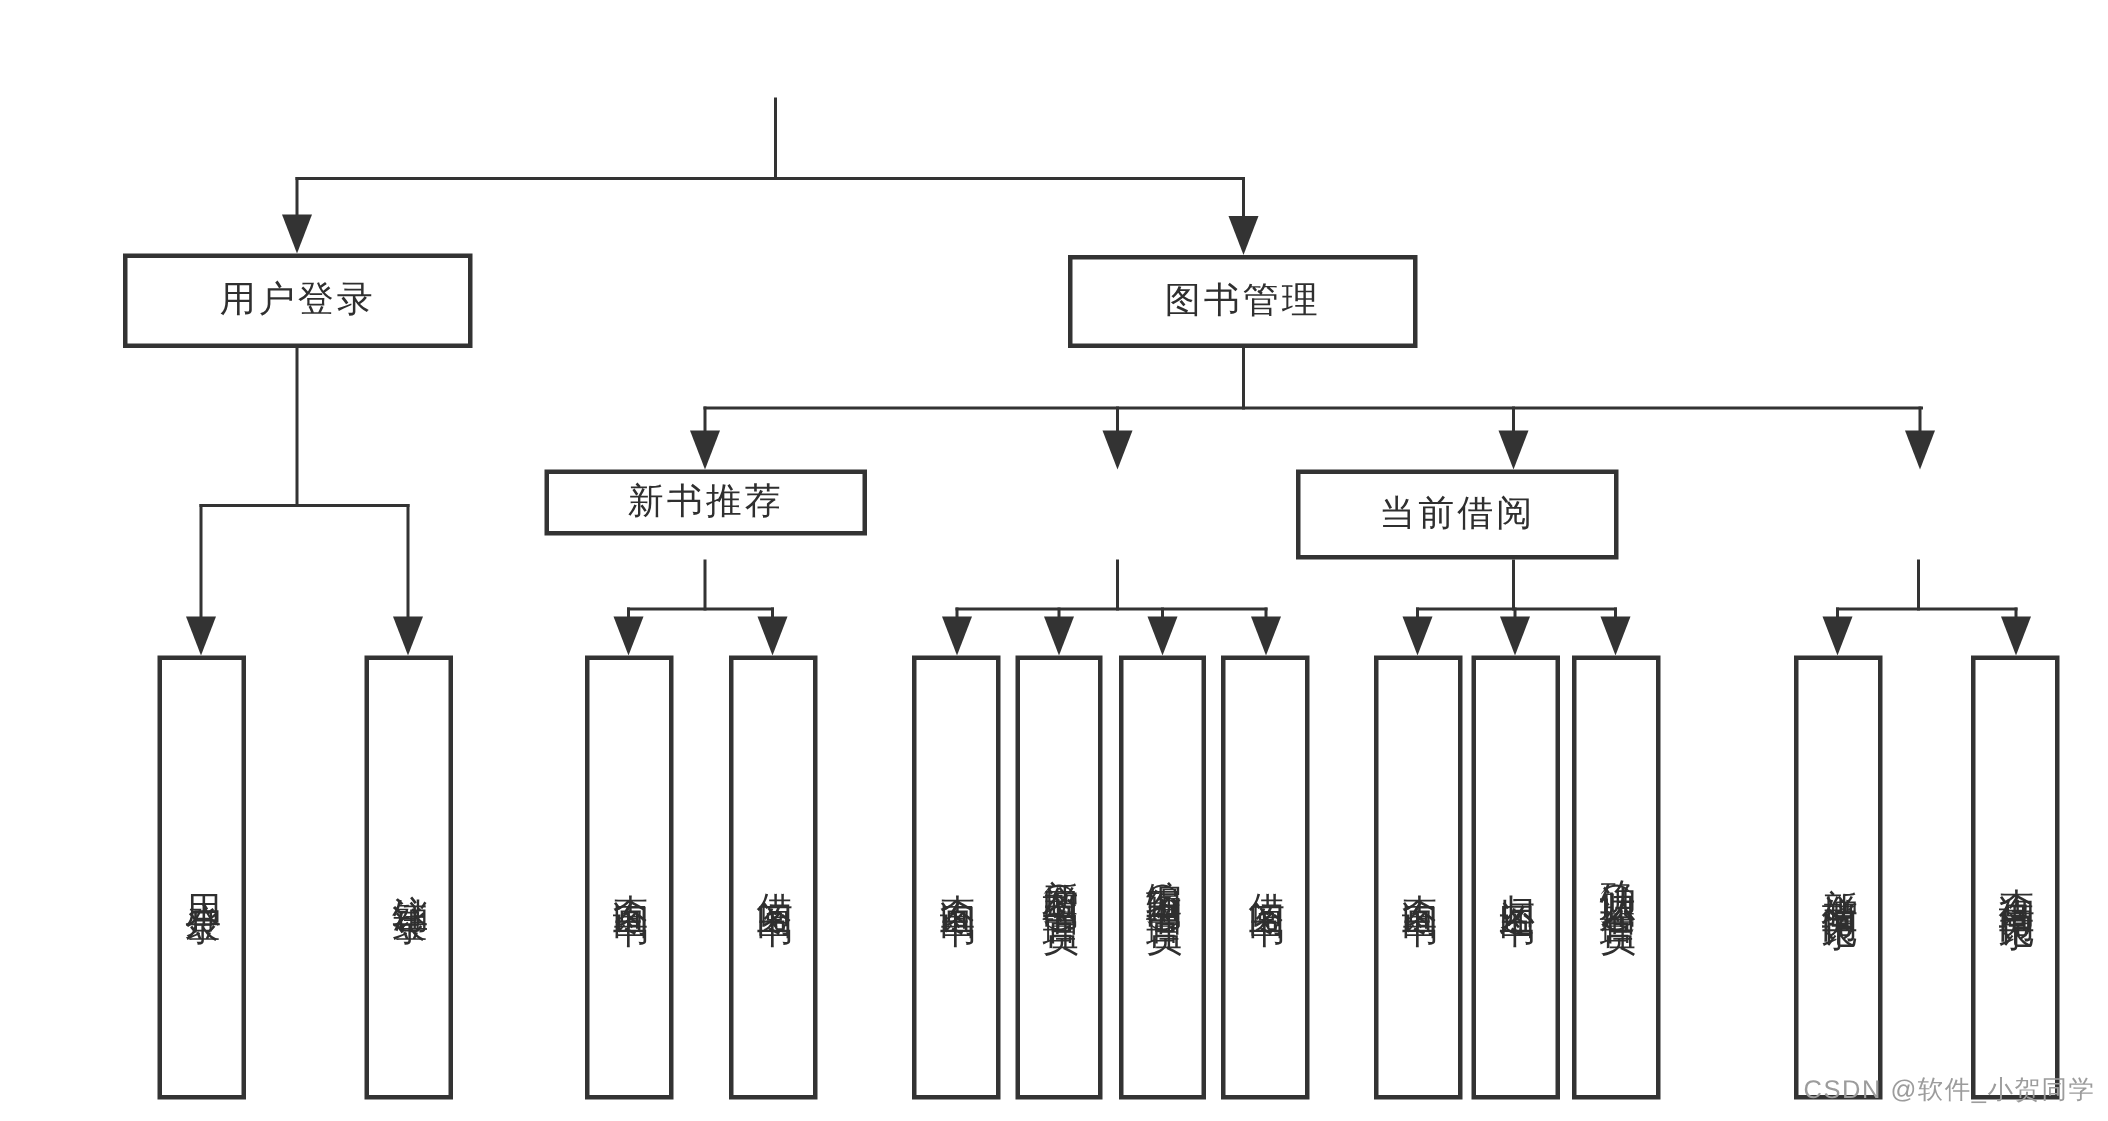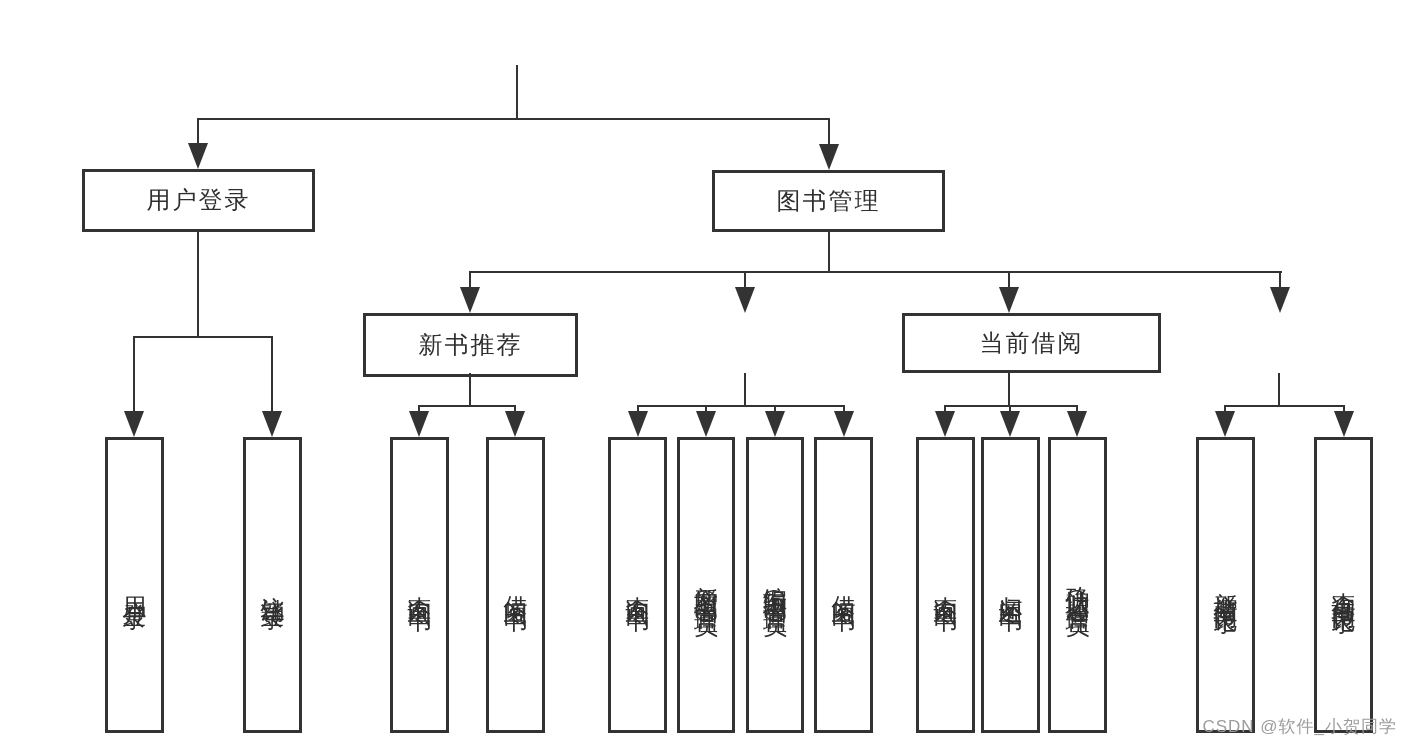--- a/index.html
+++ b/index.html
@@ -59,24 +59,24 @@
   <div class="line" style="left:469px;top:271px;width:813px;height:2px;"></div>
   <div class="line" style="left:469px;top:271px;width:2px;height:20px;"></div>
   <div class="arrow" style="left:460px;top:287px;"></div>
   <div class="line" style="left:744px;top:271px;width:2px;height:20px;"></div>
   <div class="arrow" style="left:735px;top:287px;"></div>
   <div class="line" style="left:1008px;top:271px;width:2px;height:20px;"></div>
   <div class="arrow" style="left:999px;top:287px;"></div>
   <div class="line" style="left:1279px;top:271px;width:2px;height:20px;"></div>
   <div class="arrow" style="left:1270px;top:287px;"></div>
 
-  <div class="box" style="left:363px;top:313px;width:215px;height:64px;">
+  <div class="box" style="left:363px;top:313px;width:215px;height:44px;">
     <span class="lbl">新书推荐</span>
   </div>
-  <div class="box" style="left:902px;top:313px;width:259px;height:60px;">
+  <div class="box" style="left:864px;top:313px;width:215px;height:60px;">
     <span class="lbl">当前借阅</span>
   </div>
 
   <div class="line" style="left:469px;top:373px;width:2px;height:34px;"></div>
   <div class="line" style="left:418px;top:405px;width:98px;height:2px;"></div>
   <div class="line" style="left:418px;top:405px;width:2px;height:10px;"></div>
   <div class="arrow" style="left:409px;top:411px;"></div>
   <div class="line" style="left:514px;top:405px;width:2px;height:10px;"></div>
   <div class="arrow" style="left:505px;top:411px;"></div>
 

